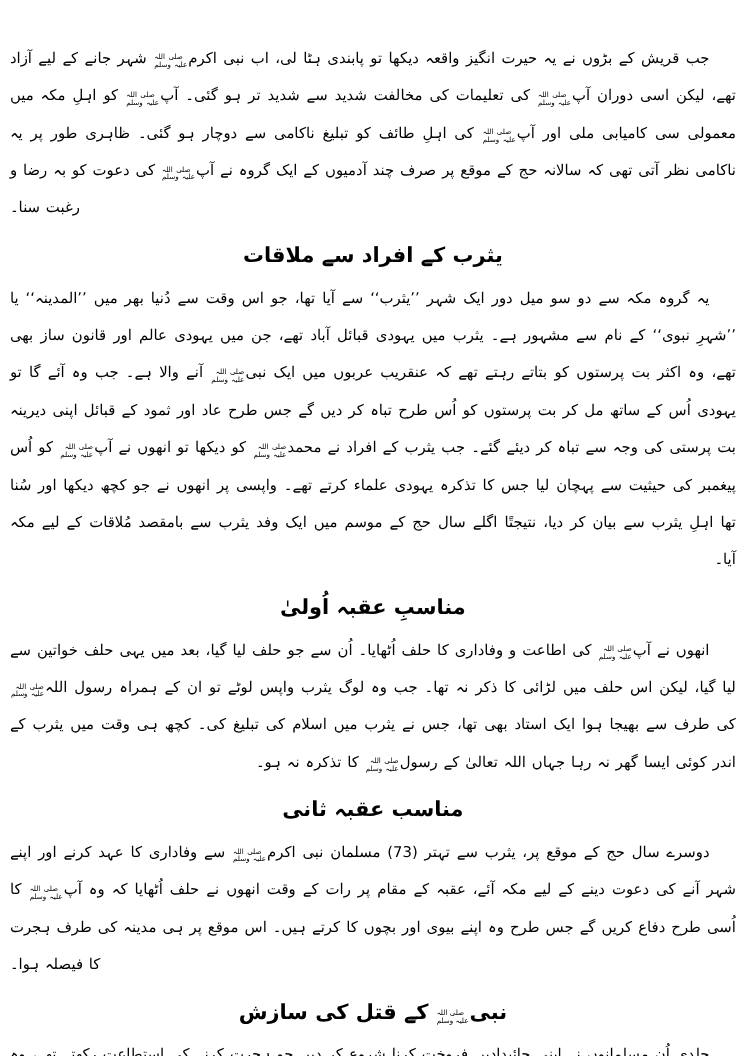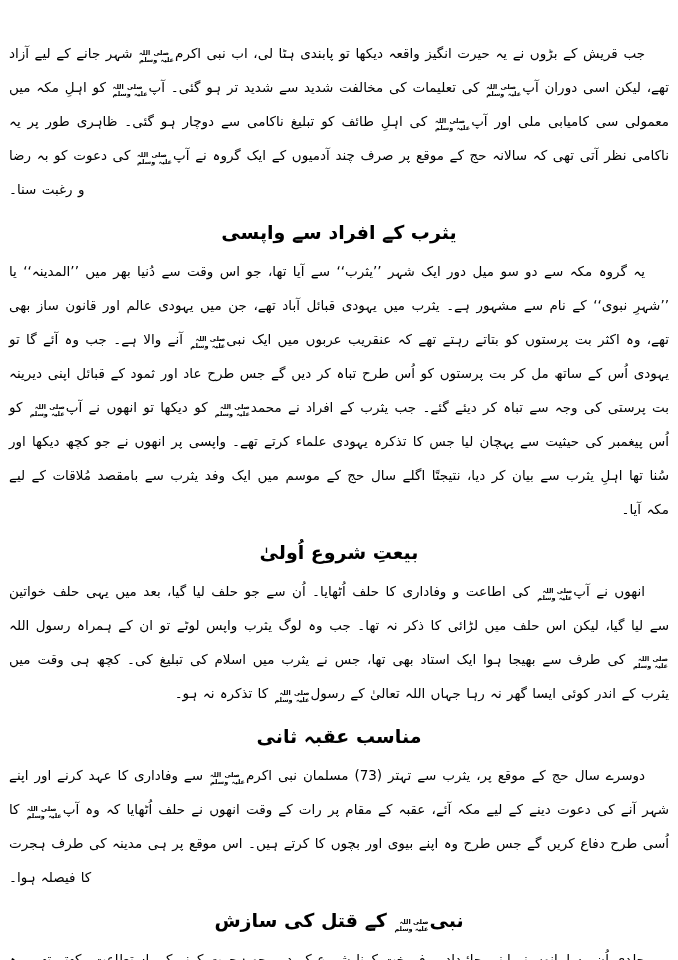--- a/index.html
+++ b/index.html
@@ -41,41 +41,41 @@
     font-weight: bold;
     text-align: center;
     color: #000000;
     font-family: "DejaVu Sans", sans-serif;
   }
   
   .honorific {
     display: inline-block;
     font-size: 6.5px;
     line-height: 1.05;
-    font-weight: 700;
-    text-align: right;
+    font-weight: 400;
+    text-align: left;
     vertical-align: -4px;
     margin: 0 1px;
     text-indent: 0;
     letter-spacing: 0;
   }
   .honorific .h-line { display: block; white-space: nowrap; }
 </style>
 </head>
 <body>
 
 <main class="page">
 
   <p class="para last-left">جب قریش کے بڑوں نے یہ حیرت انگیز واقعہ دیکھا تو پابندی ہٹا لی، اب نبی اکرم<span class="honorific"><span class="h-line">صلی اللہ</span><span class="h-line">علیہ وسلم</span></span> شہر جانے کے لیے آزاد تھے، لیکن اسی دوران آپ<span class="honorific"><span class="h-line">صلی اللہ</span><span class="h-line">علیہ وسلم</span></span> کی تعلیمات کی مخالفت شدید سے شدید تر ہو گئی۔ آپ<span class="honorific"><span class="h-line">صلی اللہ</span><span class="h-line">علیہ وسلم</span></span> کو اہلِ مکہ میں معمولی سی کامیابی ملی اور آپ<span class="honorific"><span class="h-line">صلی اللہ</span><span class="h-line">علیہ وسلم</span></span> کی اہلِ طائف کو تبلیغ ناکامی سے دوچار ہو گئی۔ ظاہری طور پر یہ ناکامی نظر آتی تھی کہ سالانہ حج کے موقع پر صرف چند آدمیوں کے ایک گروہ نے آپ<span class="honorific"><span class="h-line">صلی اللہ</span><span class="h-line">علیہ وسلم</span></span> کی دعوت کو بہ رضا و رغبت سنا۔</p>
 
-  <h2 class="hd">یثرب کے افراد سے واپسی</h2>
+  <h2 class="hd">یثرب کے افراد سے ملاقات</h2>
 
   <p class="para last-right">یہ گروہ مکہ سے دو سو میل دور ایک شہر ’’یثرب‘‘ سے آیا تھا، جو اس وقت سے دُنیا بھر میں ’’المدینہ‘‘ یا ’’شہرِ نبوی‘‘ کے نام سے مشہور ہے۔ یثرب میں یہودی قبائل آباد تھے، جن میں یہودی عالم اور قانون ساز بھی تھے، وہ اکثر بت پرستوں کو بتاتے رہتے تھے کہ عنقریب عربوں میں ایک نبی<span class="honorific"><span class="h-line">صلی اللہ</span><span class="h-line">علیہ وسلم</span></span> آنے والا ہے۔ جب وہ آئے گا تو یہودی اُس کے ساتھ مل کر بت پرستوں کو اُس طرح تباہ کر دیں گے جس طرح عاد اور ثمود کے قبائل اپنی دیرینہ بت پرستی کی وجہ سے تباہ کر دیئے گئے۔ جب یثرب کے افراد نے محمد<span class="honorific"><span class="h-line">صلی اللہ</span><span class="h-line">علیہ وسلم</span></span> کو دیکھا تو انھوں نے آپ<span class="honorific"><span class="h-line">صلی اللہ</span><span class="h-line">علیہ وسلم</span></span> کو اُس پیغمبر کی حیثیت سے پہچان لیا جس کا تذکرہ یہودی علماء کرتے تھے۔ واپسی پر انھوں نے جو کچھ دیکھا اور سُنا تھا اہلِ یثرب سے بیان کر دیا، نتیجتًا اگلے سال حج کے موسم میں ایک وفد یثرب سے بامقصد مُلاقات کے لیے مکہ آیا۔</p>
 
-  <h2 class="hd">بیعتِ شروع اُولیٰ</h2>
+  <h2 class="hd">مناسبِ عقبہ اُولیٰ</h2>
 
   <p class="para last-right">انھوں نے آپ<span class="honorific"><span class="h-line">صلی اللہ</span><span class="h-line">علیہ وسلم</span></span> کی اطاعت و وفاداری کا حلف اُٹھایا۔ اُن سے جو حلف لیا گیا، بعد میں یہی حلف خواتین سے لیا گیا، لیکن اس حلف میں لڑائی کا ذکر نہ تھا۔ جب وہ لوگ یثرب واپس لوٹے تو ان کے ہمراہ رسول اللہ<span class="honorific"><span class="h-line">صلی اللہ</span><span class="h-line">علیہ وسلم</span></span> کی طرف سے بھیجا ہوا ایک استاد بھی تھا، جس نے یثرب میں اسلام کی تبلیغ کی۔ کچھ ہی وقت میں یثرب کے اندر کوئی ایسا گھر نہ رہا جہاں اللہ تعالیٰ کے رسول<span class="honorific"><span class="h-line">صلی اللہ</span><span class="h-line">علیہ وسلم</span></span> کا تذکرہ نہ ہو۔</p>
 
   <h2 class="hd">مناسب عقبہ ثانی</h2>
 
   <p class="para last-left">دوسرے سال حج کے موقع پر، یثرب سے تہتر (73) مسلمان نبی اکرم<span class="honorific"><span class="h-line">صلی اللہ</span><span class="h-line">علیہ وسلم</span></span> سے وفاداری کا عہد کرنے اور اپنے شہر آنے کی دعوت دینے کے لیے مکہ آئے، عقبہ کے مقام پر رات کے وقت انھوں نے حلف اُٹھایا کہ وہ آپ<span class="honorific"><span class="h-line">صلی اللہ</span><span class="h-line">علیہ وسلم</span></span> کا اُسی طرح دفاع کریں گے جس طرح وہ اپنے بیوی اور بچوں کا کرتے ہیں۔ اس موقع پر ہی مدینہ کی طرف ہجرت کا فیصلہ ہوا۔</p>
 
   <h2 class="hd">نبی<span class="honorific"><span class="h-line">صلی اللہ</span><span class="h-line">علیہ وسلم</span></span> کے قتل کی سازش</h2>
 
   <p class="para last-right">جلدی اُن مسلمانوں نے اپنی جائیدادیں فروخت کرنا شروع کر دیں جو ہجرت کرنے کی استطاعت رکھتے تھے، وہ لوگ کسی مداخلت کے بغیر مکہ چھوڑ گئے، جو کچھ ہو رہا تھا قریش کو اُس کی خبر تھی۔ وہ اپنے درمیان نبی اکرم کی موجودگی سے شدید متنفر تھے، لیکن اس چیز سے بھی خائف تھے کہ اگر محمد اُن کے درمیان سے نکل گئے تو نہ جانے وہ کیا مرتبہ حاصل کر لیں۔ اُن کے خیال میں یہ زیادہ مناسب تھا کہ</p>

